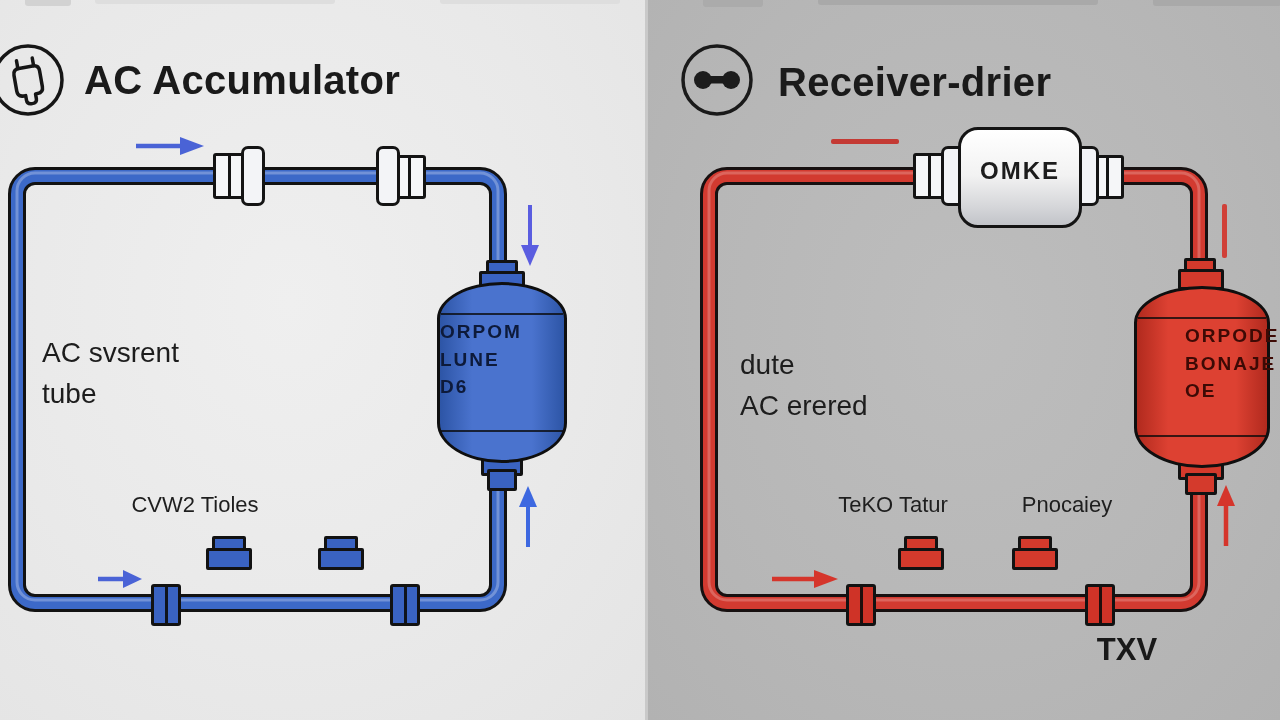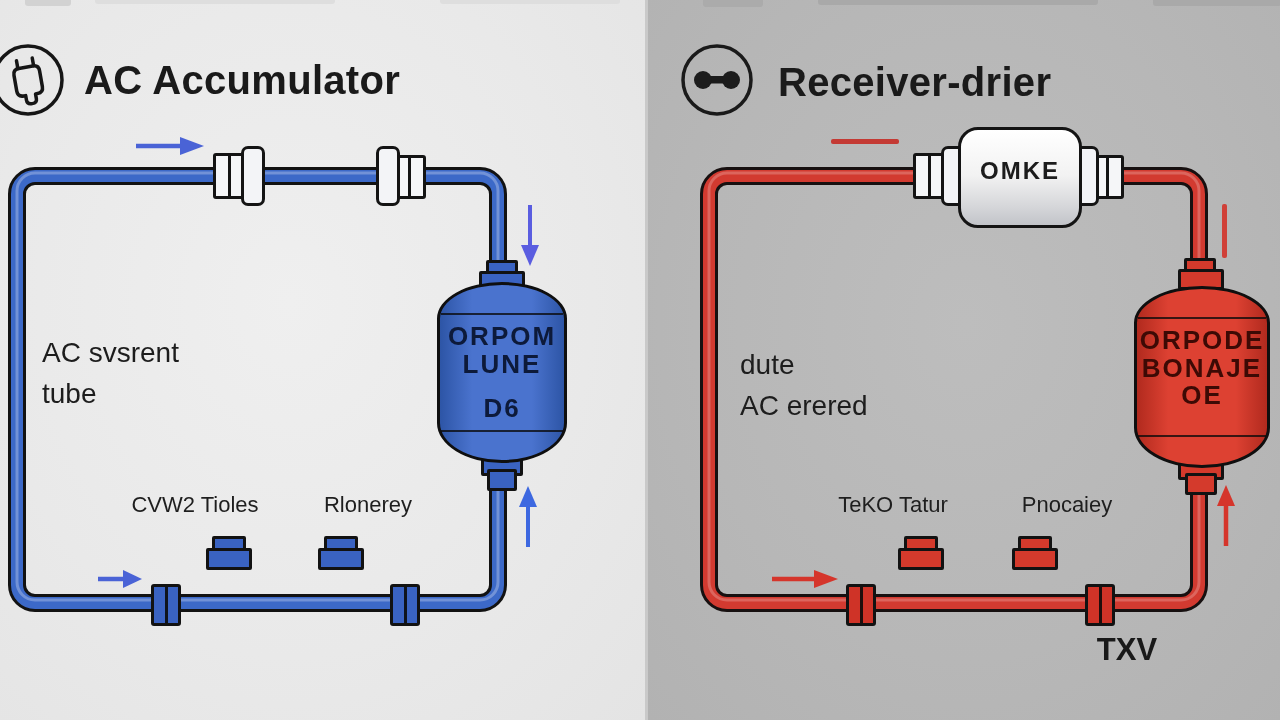--- a/index.html
+++ b/index.html
@@ -27,23 +27,23 @@
   .filter-body.blue-tint{background:linear-gradient(180deg,#ffffff 0%,#f4f6fa 45%,#ccd4e8 78%,#96a6ce 100%);}
   .filter-body.gray-tint{background:linear-gradient(180deg,#ffffff 0%,#f2f2f2 48%,#d6d7da 80%,#c2c4c9 100%);}
   .filter-label{font-size:24px;font-weight:700;color:#1c1c1c;letter-spacing:2px;margin-top:-14px;}
 
   
   .tank{position:absolute;border:3px solid #0f0f0f;border-radius:52% 52% 52% 52% / 21% 21% 23% 23%;}
   .tank.blue{background:linear-gradient(90deg,#2d55a6 0%,#4a73ce 26%,#4a73ce 74%,#2d55a6 100%);}
   .tank.red{background:linear-gradient(90deg,#b12a1e 0%,#dd4132 24%,#dd4132 76%,#b12a1e 100%);}
   .tank::before,.tank::after{content:"";position:absolute;left:1px;right:1px;height:2px;background:rgba(10,10,10,.78);}
   .tank::before{top:16%;} .tank::after{bottom:16%;}
-  .tank-line{position:absolute;left:0;right:0;text-align:center;font-size:26px;font-weight:700;letter-spacing:2px;}
+  .tank-line{position:absolute;left:0;right:0;font-size:19px;font-weight:700;letter-spacing:2px;}
   .tank.blue .tank-line{color:#0d1a3a;}
-  .tank.red .tank-line{color:#3d0a05;}
+  .tank.red .tank-line{color:#3d0a05;margin-left:48px;}
   .port{position:absolute;border:3px solid #121212;border-radius:2px;}
   .port.blue{background:#3a63c2;} .port.red{background:#d43a2c;}
 
   
   .canister{position:absolute;border:3px solid #0e0e0e;border-radius:26px;
             display:flex;align-items:center;justify-content:center;}
   .canister.blue{background:linear-gradient(180deg,#4b76d4 0%,#3a63c4 42%,#1d3f98 100%);}
   .canister.red{background:linear-gradient(180deg,#ef5340 0%,#d2342a 42%,#8e120a 100%);}
   .canister-label{font-size:21px;font-weight:700;letter-spacing:2px;margin-top:-4px;}
   .canister.blue .canister-label{color:#0a1434;}
@@ -98,32 +98,31 @@
     <div class="filter-neck" style="left:241px;top:146px;width:18px;height:54px;"></div>
     <div class="filter-neck" style="left:376px;top:146px;width:18px;height:54px;"></div>
 
     <div class="port blue" style="left:486px;top:260px;width:26px;height:12px;"></div>
     <div class="port blue" style="left:479px;top:271px;width:40px;height:12px;"></div>
     <div class="port blue" style="left:481px;top:457px;width:36px;height:13px;"></div>
     <div class="port blue" style="left:487px;top:469px;width:24px;height:16px;"></div>
     <div class="tank blue" style="left:437px;top:282px;width:124px;height:175px;">
       <div class="tank-line" style="top:36px;">ORPOM</div>
       <div class="tank-line" style="top:64px;">LUNE</div>
-      <div class="tank-line" style="top:108px;">D6</div>
+      <div class="tank-line" style="top:91px;">D6</div>
     </div>
 
     <div class="port blue" style="left:212px;top:536px;width:28px;height:14px;"></div>
     <div class="port blue" style="left:206px;top:548px;width:40px;height:16px;"></div>
     <div class="port blue" style="left:324px;top:536px;width:28px;height:14px;"></div>
     <div class="port blue" style="left:318px;top:548px;width:40px;height:16px;"></div>
     <div class="can-fitting blue" style="left:151px;top:584px;width:24px;height:36px;"></div>
     <div class="can-fitting blue" style="left:390px;top:584px;width:24px;height:36px;"></div>
 
     <div class="caption-sm" style="left:105px;top:492px;">CVW2 Tioles</div>
-    <div class="caption-sm" style="left:278px;top:492px;">Rlonerey</div>
 
     <svg class="arrow" style="left:133px;top:134px;" width="74" height="24" viewBox="0 0 74 24">
       <path d="M3 12 H50" stroke="#4a63d6" stroke-width="4.5" fill="none"></path>
       <path d="M47 3 L71 12 L47 21 Z" fill="#4a63d6"></path>
     </svg>
     <svg class="arrow" style="left:519px;top:202px;" width="22" height="66" viewBox="0 0 22 66">
       <path d="M11 3 V46" stroke="#5a5de0" stroke-width="4" fill="none"></path>
       <path d="M2 43 L11 64 L20 43 Z" fill="#5a5de0"></path>
     </svg>
     <svg class="arrow" style="left:517px;top:484px;" width="22" height="66" viewBox="0 0 22 66">

